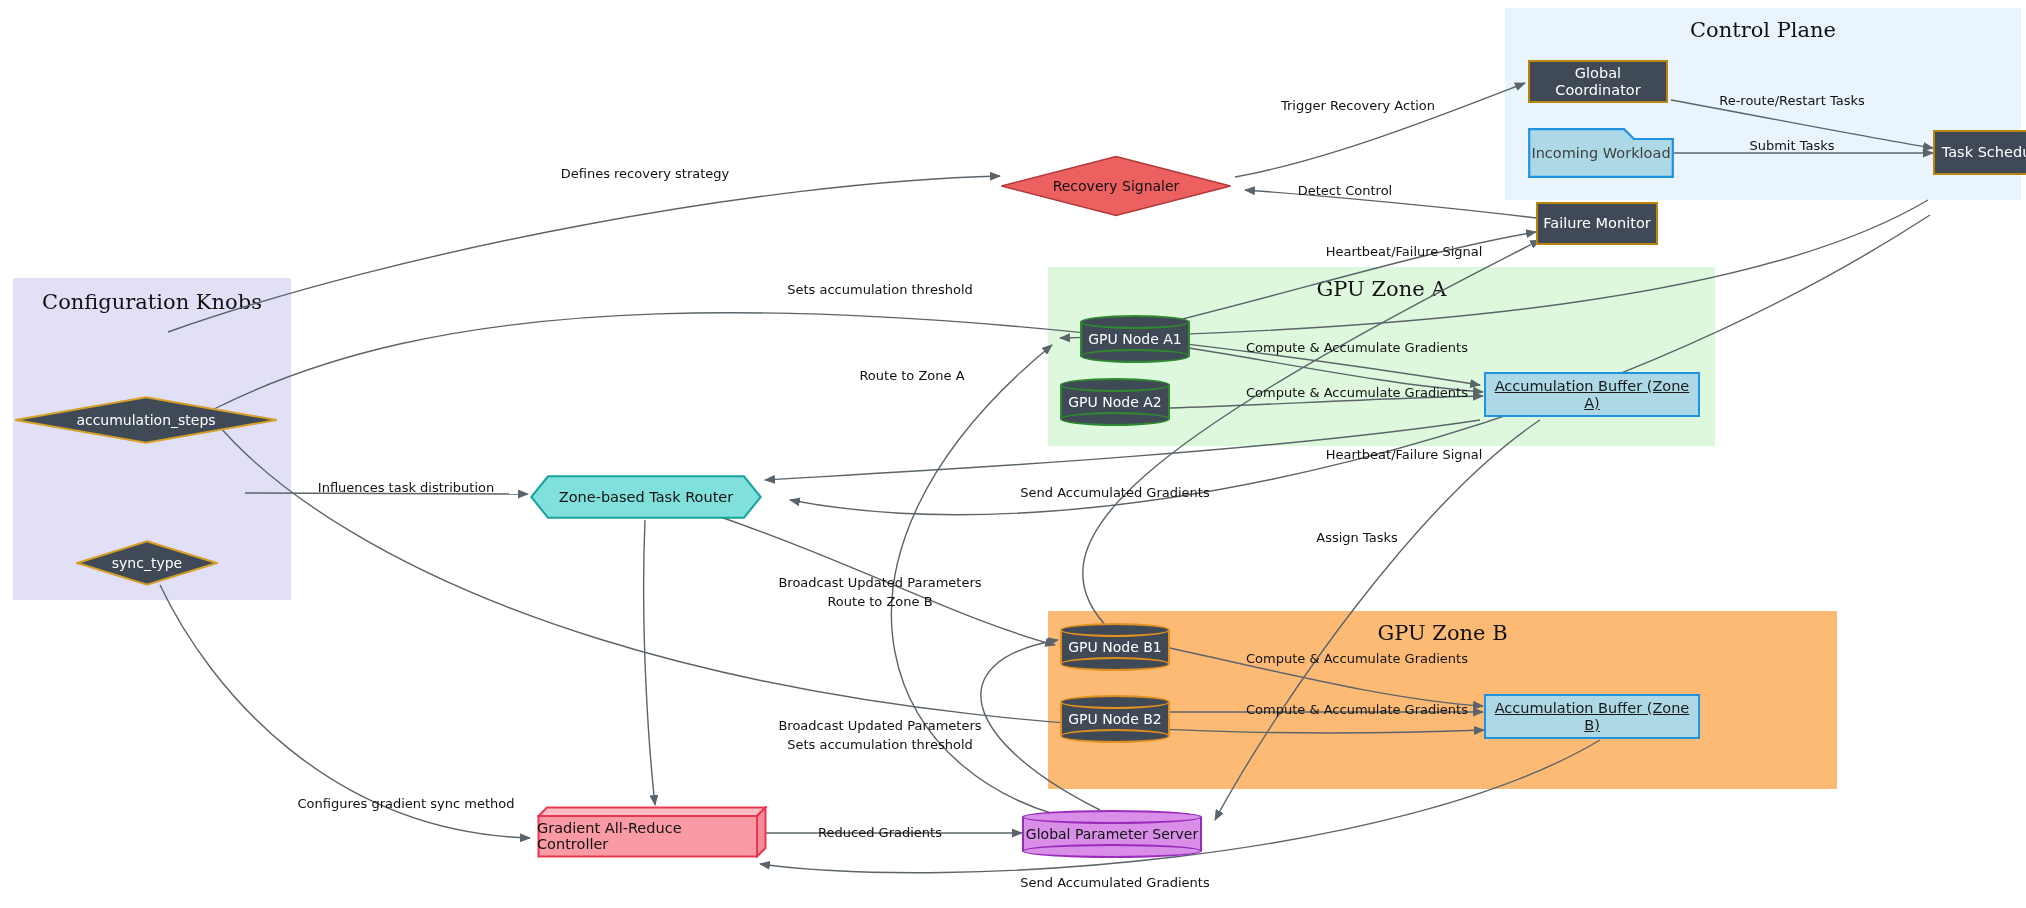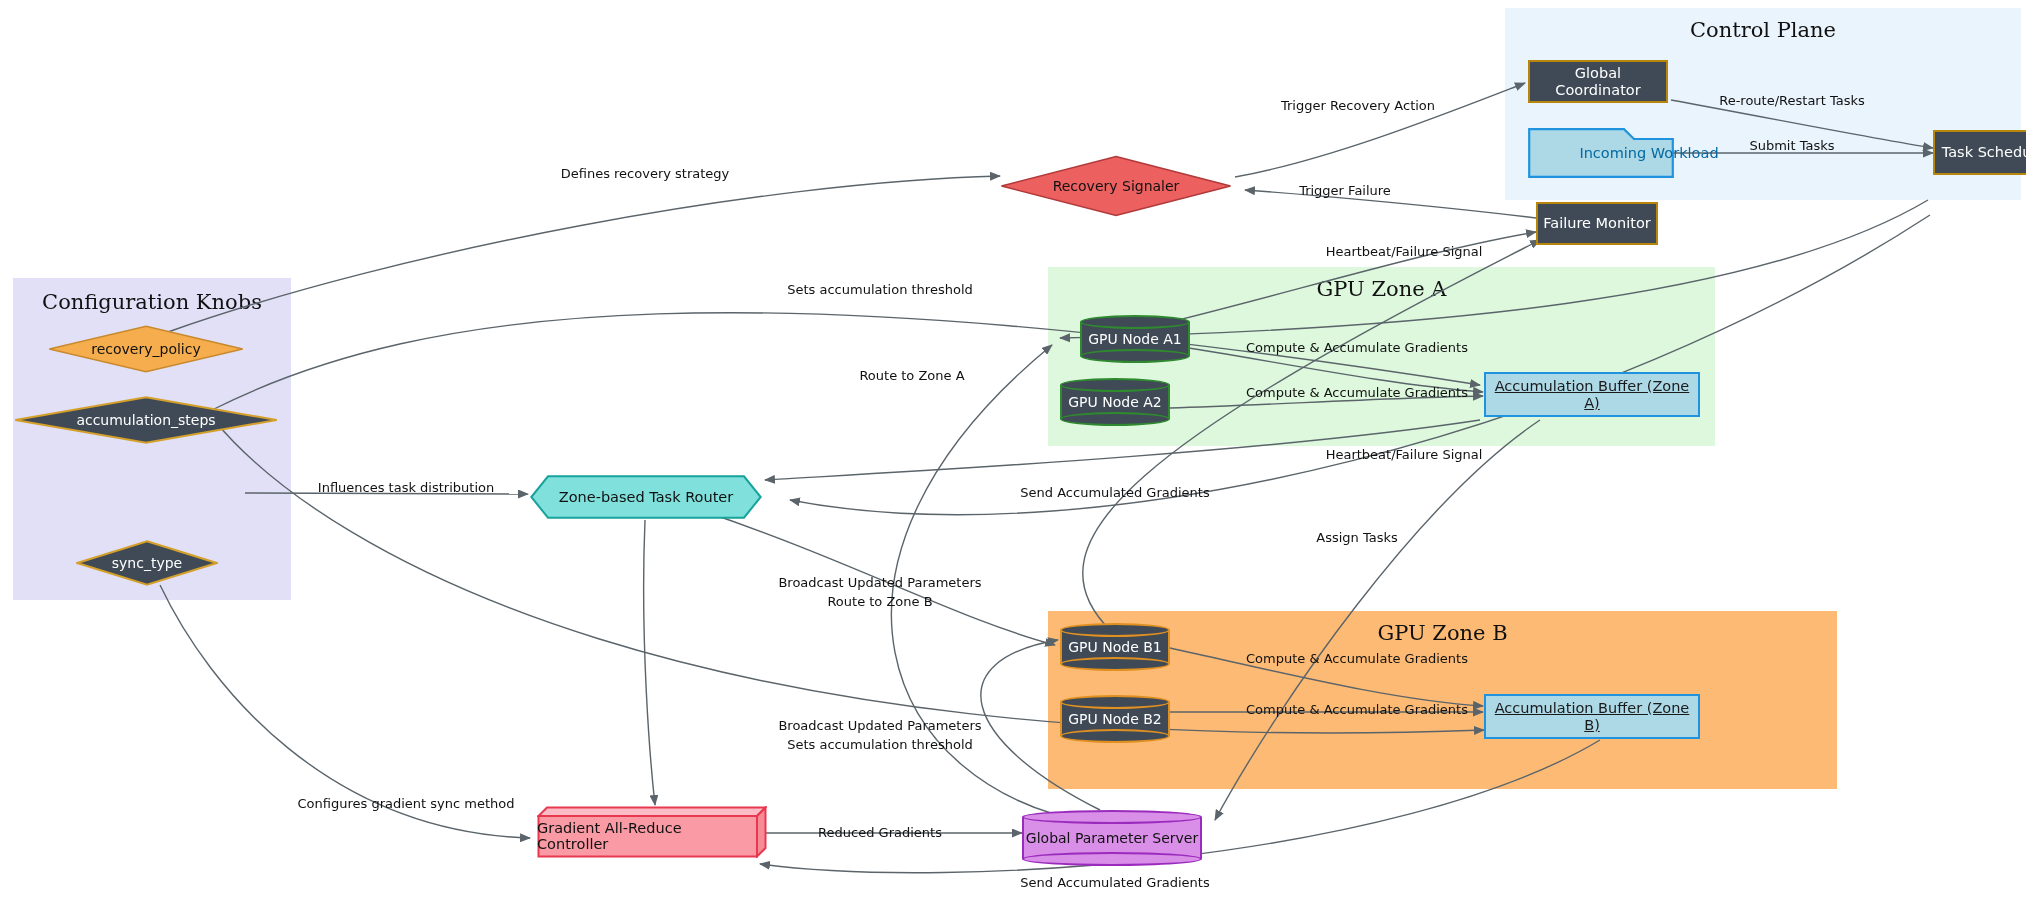--- a/index.html
+++ b/index.html
@@ -14,21 +14,21 @@
 
   .node{position:absolute;box-sizing:border-box;display:flex;align-items:center;
         justify-content:center;text-align:center;color:#ffffff;font-size:14.5px;
         line-height:1.15;}
   .node.dark{background:#3f4a56;border:2.2px solid #b8860b;}
   .node.lightblue{background:#add8e6;border:2.2px solid #1f93e0;color:#1a1a1a;text-decoration:underline;}
 
   
   .folder{position:absolute;}
   .folder .flabel{position:absolute;left:0;top:0;width:100%;height:100%;
-      display:flex;align-items:center;justify-content:center;color:#0369a1;font-size:14.5px;padding-left:48px;}
+      display:flex;align-items:center;justify-content:center;color:#404040;font-size:14.5px;}
 
   
   .diamond{position:absolute;display:flex;align-items:center;justify-content:center;}
   .diamond .dshape{position:absolute;left:0;top:0;width:100%;height:100%;}
   .diamond .dlabel{position:relative;z-index:2;font-size:14px;white-space:nowrap;}
 
   
   .cyl{position:absolute;}
   .cyl .cbody{position:absolute;left:0;top:7px;width:100%;height:calc(100% - 14px);
       box-sizing:border-box;background:#3f4a56;border-left-width:2.4px;border-right-width:2.4px;
@@ -151,26 +151,20 @@
     <span>Task Scheduler</span>
   </div>
 
   <div class="diamond" style="left:1000px;top:155px;width:232px;height:62px;">
     <svg class="dshape" viewBox="0 0 232 62">
       <polygon points="116,1.5 230.5,31 116,60.5 1.5,31" fill="#ec6060" stroke="#b03a3a" stroke-width="1.6"></polygon>
     </svg>
     <span class="dlabel" style="color:#111;">Recovery Signaler</span>
   </div>
 
-  <div class="diamond" style="left:48px;top:325px;width:196px;height:48px;">
-    <svg class="dshape" viewBox="0 0 196 48">
-      <polygon points="98,1.3 194.7,24 98,46.7 1.3,24" fill="#f5ad4e" stroke="#c98a2c" stroke-width="1.5"></polygon>
-    </svg>
-    <span class="dlabel" style="color:#111;">recovery_policy</span>
-  </div>
 
   <div class="diamond" style="left:14px;top:396px;width:264px;height:48px;">
     <svg class="dshape" viewBox="0 0 264 48">
       <polygon points="132,1.3 262.7,24 132,46.7 1.3,24" fill="#3f4a56" stroke="#d4a02a" stroke-width="2"></polygon>
     </svg>
     <span class="dlabel" style="color:#fff;">accumulation_steps</span>
   </div>
 
 
   <div class="diamond" style="left:76px;top:540px;width:142px;height:46px;">
@@ -226,29 +220,29 @@
   <div class="box3d" style="left:537px;top:806px;width:230px;height:52px;">
     <svg viewBox="0 0 230 52" style="position:absolute;left:0;top:0;width:230px;height:52px;">
       <polygon points="1.5,10 10,1.5 228.5,1.5 220,10" fill="#fcbcc5" stroke="#e8384f" stroke-width="2"></polygon>
       <polygon points="220,10 228.5,1.5 228.5,42 220,50.5" fill="#f78a97" stroke="#e8384f" stroke-width="2"></polygon>
       <rect x="1.5" y="10" width="218.5" height="40.5" fill="#fa9aa5" stroke="#e8384f" stroke-width="2"></rect>
     </svg>
     <div style="position:absolute;left:0;top:10px;width:220px;height:40px;display:flex;
                 align-items:center;justify-content:center;color:#111;font-size:14.5px;">Gradient All-Reduce Controller</div>
   </div>
 
-  <div class="cyl" style="left:1022px;top:810px;width:180px;height:56px;">
+  <div class="cyl" style="left:1022px;top:810px;width:180px;height:48px;">
     <div class="cbody" style="background:#d98fe8;border-color:#9b2bbd;"></div>
     <div class="cbot" style="background:#d98fe8;border-color:#9b2bbd;"></div>
     <div class="ctop" style="background:#d98fe8;border-color:#9b2bbd;"></div>
     <div class="clabel" style="color:#111;">Global Parameter Server</div>
   </div>
 
   <div class="edge-label" style="left:1358px;top:105px;">Trigger Recovery Action</div>
-  <div class="edge-label" style="left:1345px;top:190px;">Trigger Failure</div>
+  <div class="edge-label" style="left:1345px;top:190px;">Detect Control</div>
   <div class="edge-label" style="left:1792px;top:100px;">Re-route/Restart Tasks</div>
   <div class="edge-label" style="left:1792px;top:145px;">Submit Tasks</div>
   <div class="edge-label" style="left:645px;top:173px;">Defines recovery strategy</div>
   <div class="edge-label" style="left:880px;top:289px;">Sets accumulation threshold</div>
   <div class="edge-label" style="left:1404px;top:251px;">Heartbeat/Failure Signal</div>
   <div class="edge-label" style="left:1357px;top:347px;">Compute &amp; Accumulate Gradients</div>
   <div class="edge-label" style="left:1357px;top:392px;">Compute &amp; Accumulate Gradients</div>
   <div class="edge-label" style="left:912px;top:375px;">Route to Zone A</div>
   <div class="edge-label" style="left:406px;top:487px;">Influences task distribution</div>
   <div class="edge-label" style="left:1404px;top:454px;">Heartbeat/Failure Signal</div>

